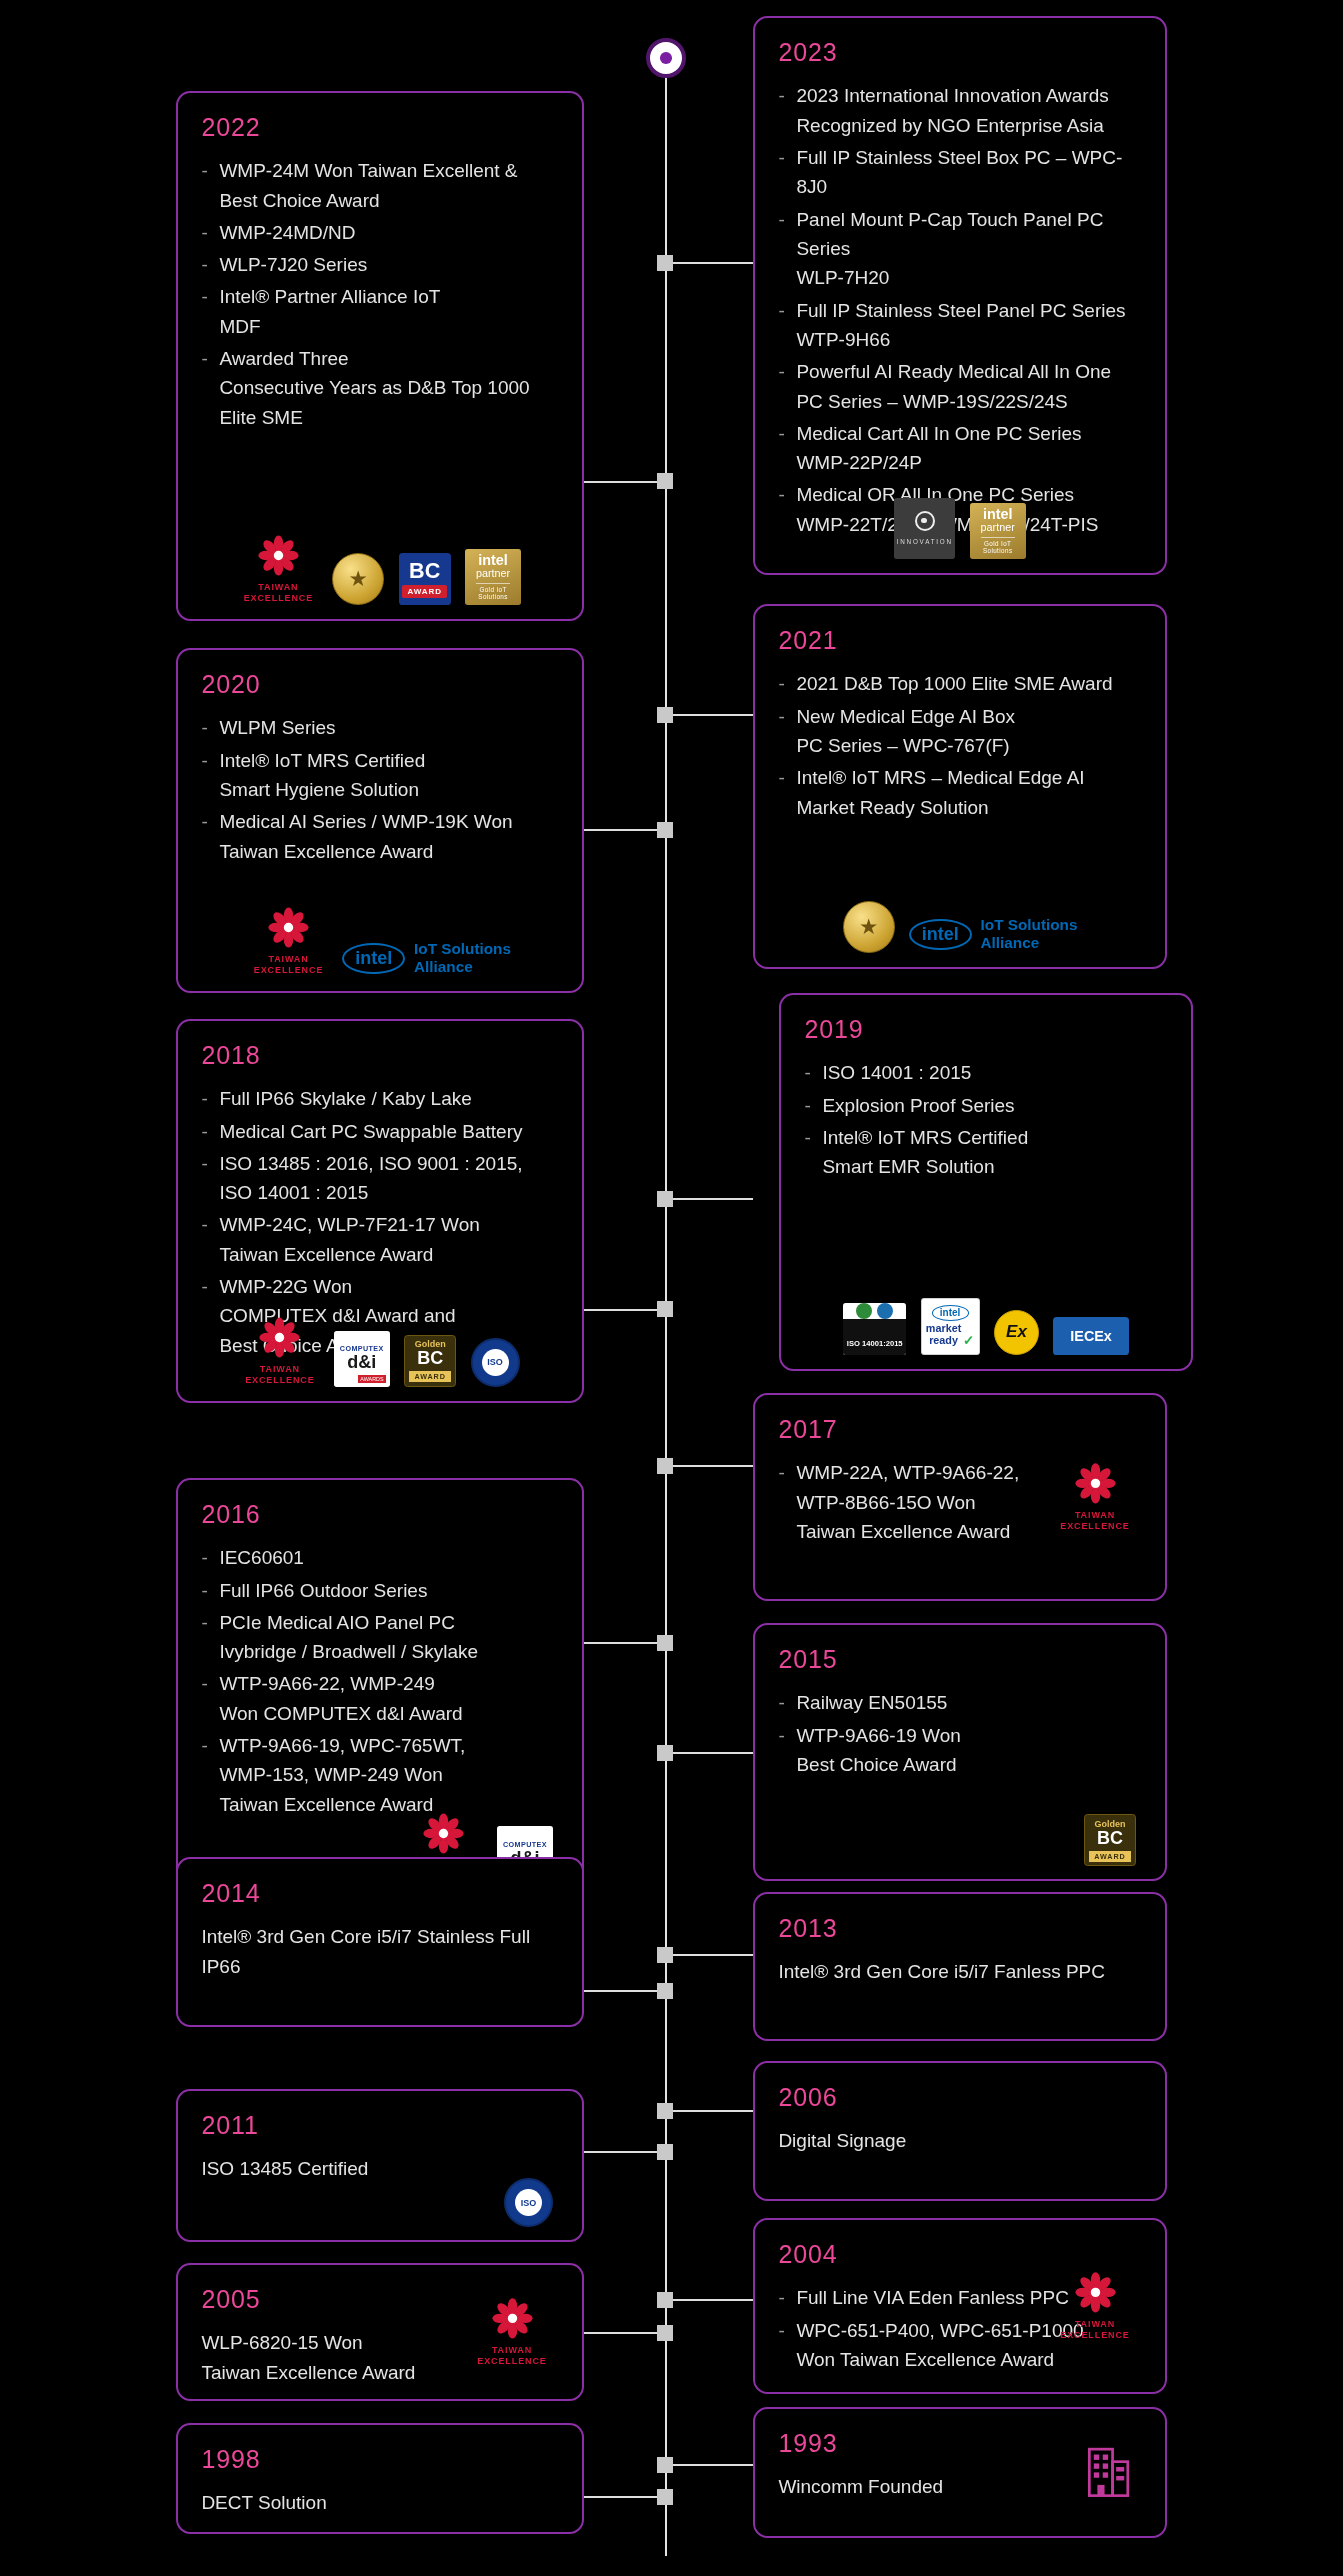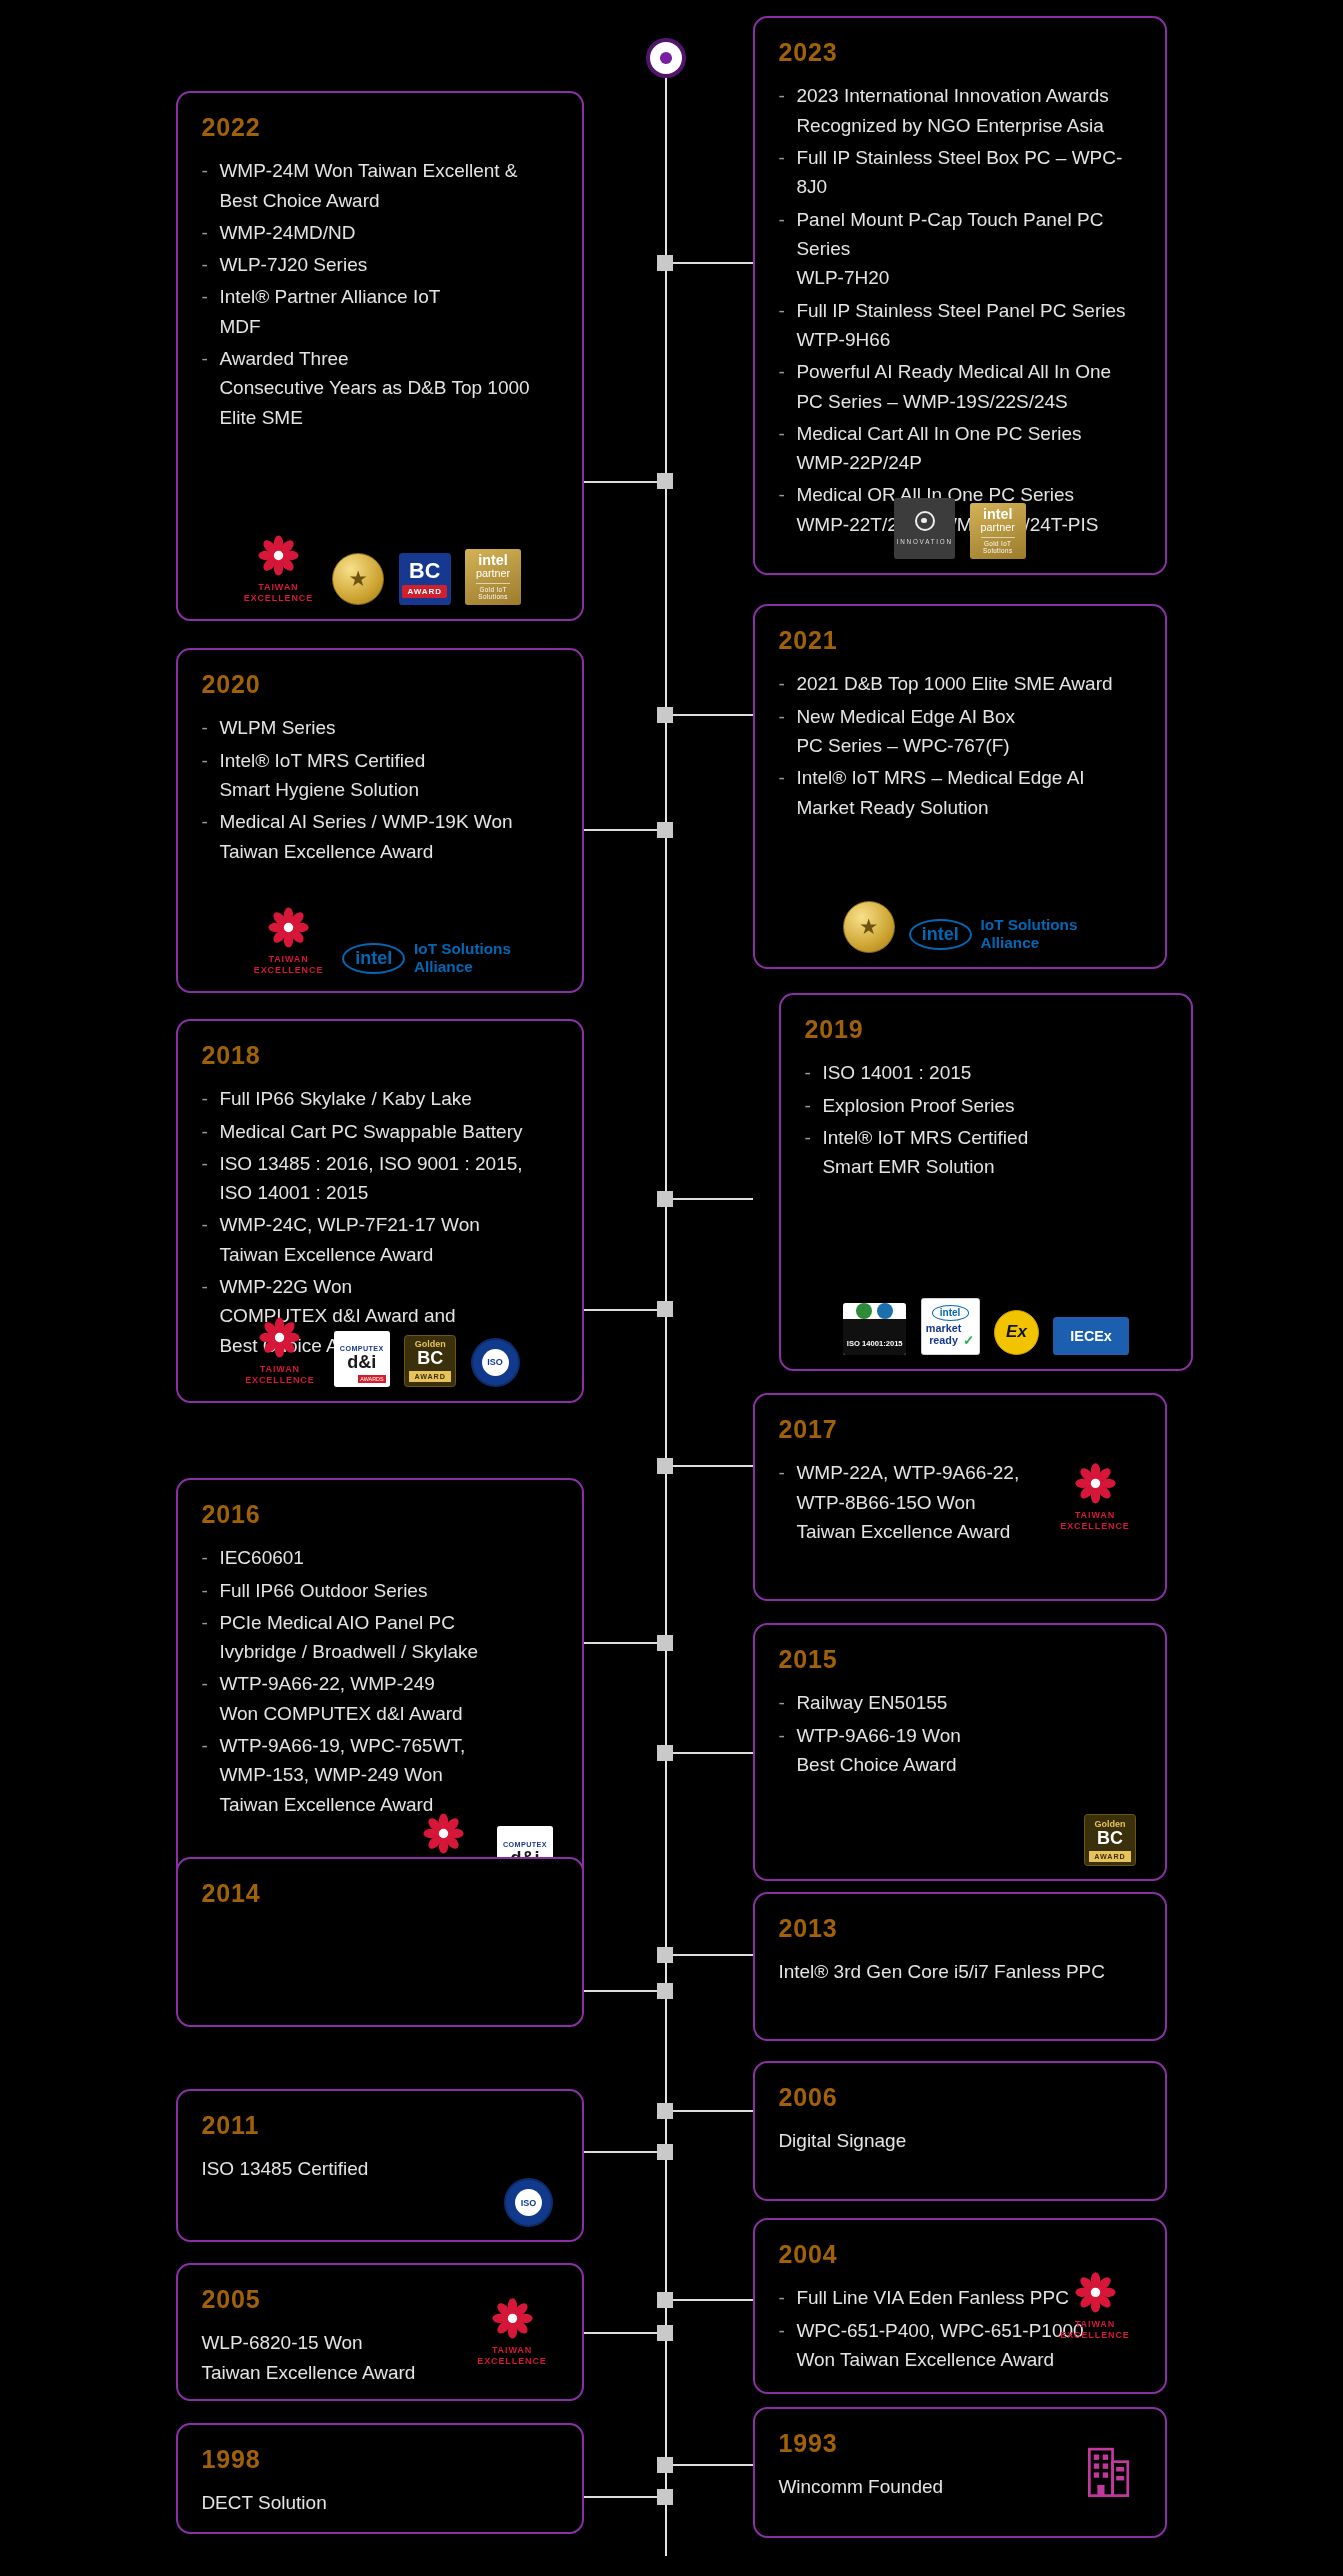--- a/index.html
+++ b/index.html
@@ -11,21 +11,21 @@
   .top-marker{position:absolute;left:646px;top:38px;width:40px;height:40px;border-radius:50%;
     background:#fff;border:4.5px solid #51156b;box-sizing:border-box;display:flex;align-items:center;justify-content:center;}
   .top-marker .dot{width:11.7px;height:11.7px;border-radius:50%;background:#7b1fa2;}
 
   .hline{position:absolute;height:1.8px;background:#dedede;}
   .sq{position:absolute;left:657px;width:16px;height:16px;background:#c9c9c9;}
 
   
   .box{position:absolute;box-sizing:border-box;border:2.7px solid #8b2fa6;border-radius:14.4px;
     padding:20px 23.4px;background:#000;}
-  .year{color:#a16207;font-size:25px;font-weight:bold;margin:0 0 14.4px 0;letter-spacing:0.9px;}
+  .year{color:#ec4899;font-size:25px;font-weight:normal;margin:0 0 14.4px 0;letter-spacing:0.9px;}
   .items{list-style:none;margin:0;padding:0;}
   .item{display:flex;color:#e4e4e4;font-size:19px;line-height:1.55;margin:0 0 2.7px 0;}
   .item .dash{width:18px;flex:none;color:#9a9a9a;}
   .item .txt{white-space:pre-line;}
 
   
   .icons{position:absolute;display:flex;gap:14.4px;align-items:flex-end;}
   .icons.bottom{left:23.4px;right:23.4px;bottom:14.4px;justify-content:center;}
   .icons.bottom-right{right:29px;bottom:12.6px;}
   .icons.right{right:30.5px;top:50%;transform:translateY(-50%);}
@@ -535,20 +535,25 @@
       <div class="icons bottom-right">
         <div class="icon i-golden-bc-award">
           <div class="gbc-top">Golden</div>
           <div class="gbc-mid">BC</div>
           <div class="gbc-band">AWARD</div>
         </div>
       </div>
     </section>
   <section class="box" style="top:1857px;left:176px;width:408px;height:170px">
       <h2 class="year">2014</h2>
+      <ul class="items">
+        <li class="item plain">
+          <span class="txt">Intel® 3rd Gen Core i5/i7 Stainless  Full IP66</span>
+        </li>
+      </ul>
     </section>
   <section class="box" style="top:1892px;left:753px;width:414px;height:149px">
       <h2 class="year">2013</h2>
       <ul class="items">
         <li class="item plain">
           <span class="txt">Intel® 3rd Gen Core i5/i7 Fanless PPC</span>
         </li>
       </ul>
     </section>
   <section class="box" style="top:2089px;left:176px;width:408px;height:153px">

